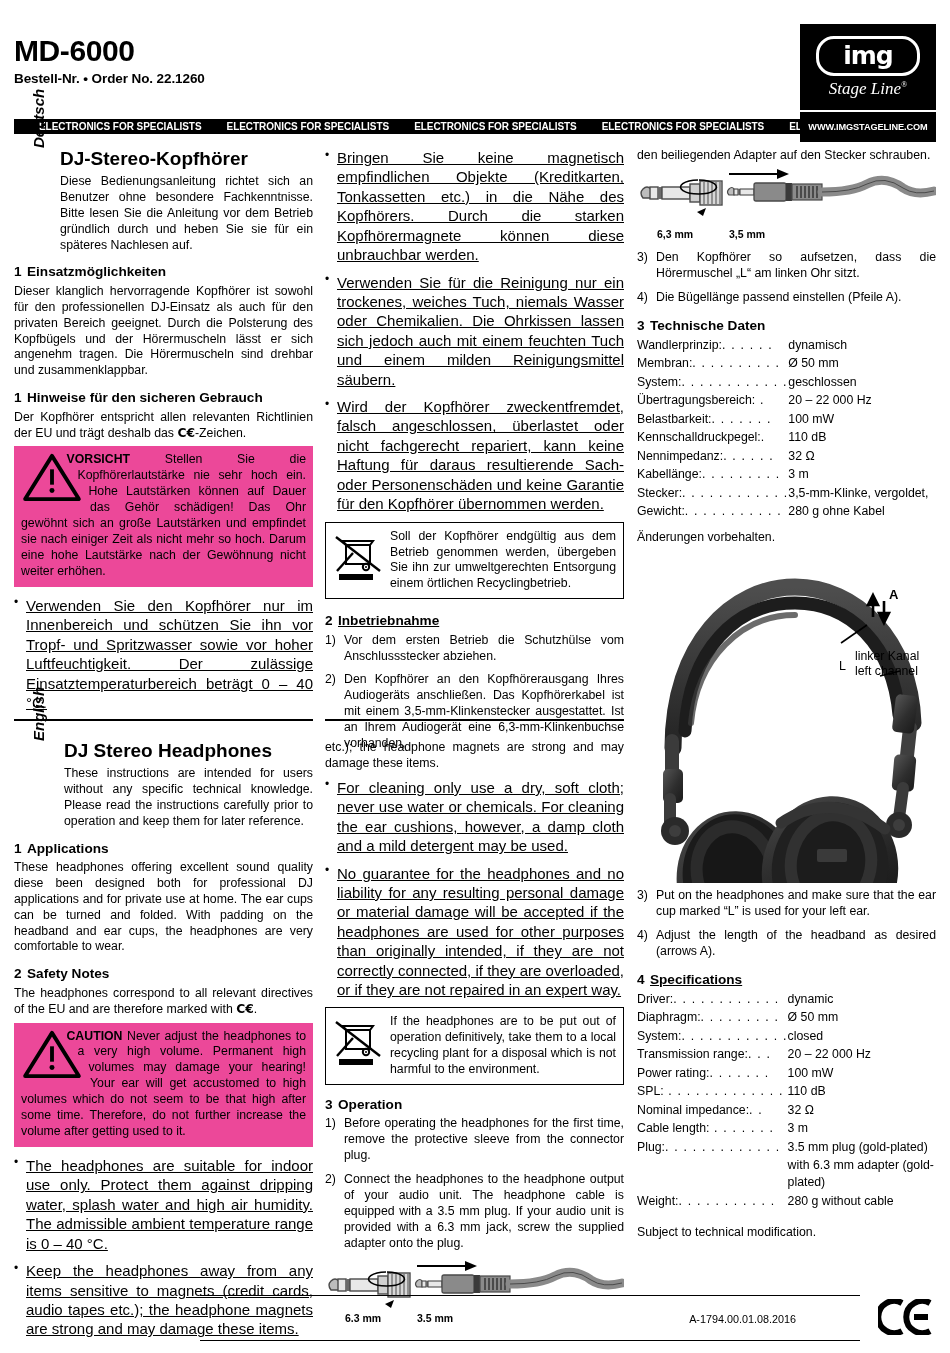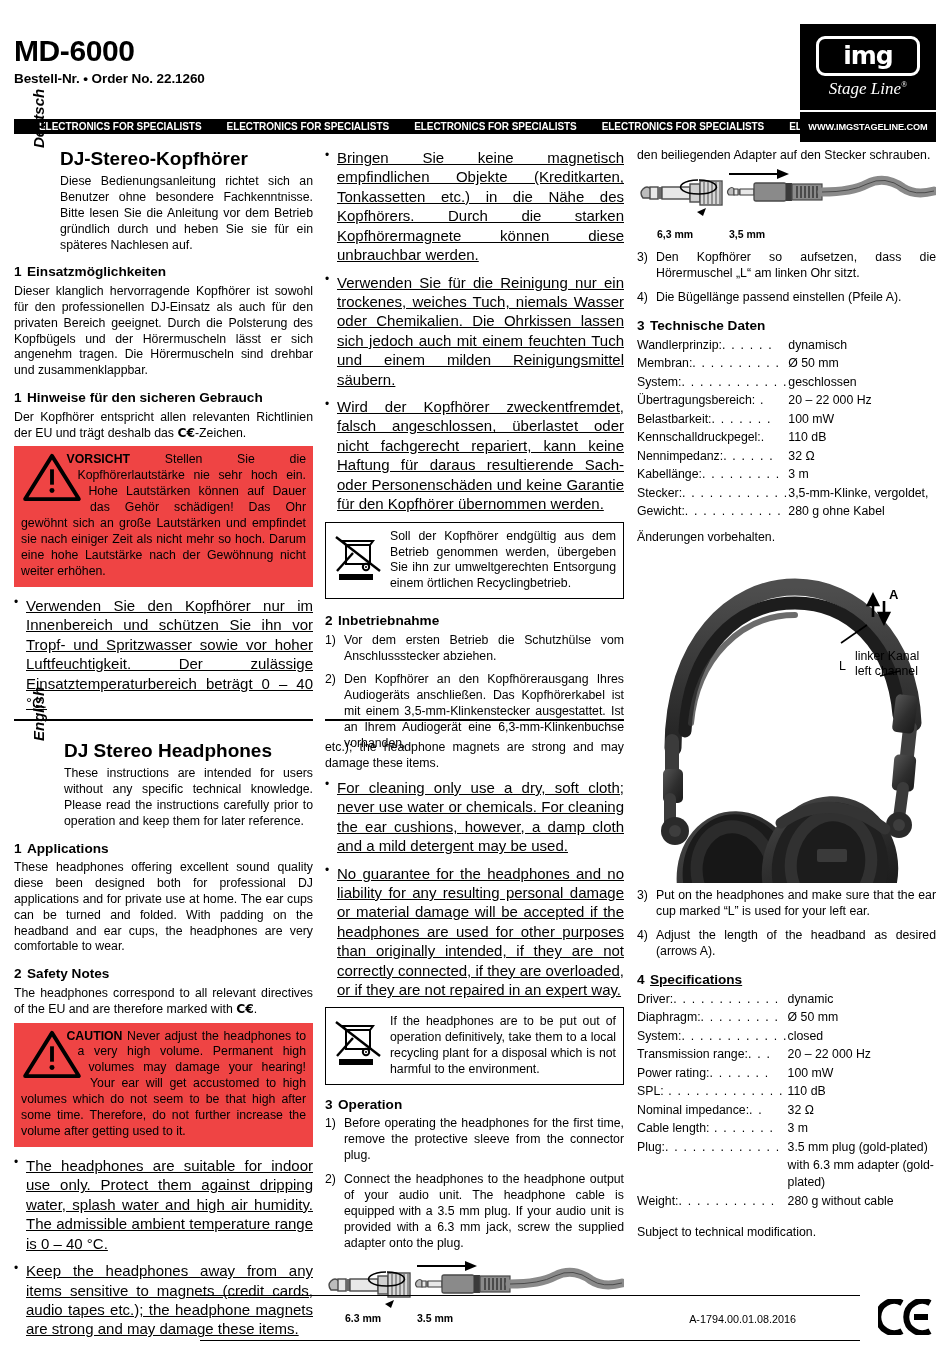--- a/index.html
+++ b/index.html
@@ -10,21 +10,21 @@
   }
   .page{position:absolute;left:0;top:0;width:950px;height:1353px;}
 
   
   .header{position:absolute;left:14px;top:36px;width:922px;height:100px;}
   .model{font-size:30px;font-weight:bold;letter-spacing:-0.4px;line-height:1;}
   .orderno{font-size:13.5px;font-weight:bold;margin-top:5px;letter-spacing:-0.1px;}
 
   .logo-box{position:absolute;left:800px;top:24px;width:136px;height:86px;
     background:#000;display:flex;flex-direction:column;align-items:center;justify-content:center;}
-  .logo-img{width:104px;height:40px;border:3px solid #fff;border-radius:9px;
+  .logo-img{width:104px;height:40px;border:3px solid #fff;border-radius:18px;
      display:flex;align-items:center;justify-content:center;box-sizing:border-box;}
   .logo-img-txt{color:#fff;font-size:25px;font-weight:bold;font-family:"DejaVu Sans",sans-serif;
      letter-spacing:-1px;line-height:1;}
   .logo-stage{color:#fff;font-style:italic;font-family:"Liberation Serif",serif;
      font-size:17px;margin-top:3px;position:relative;}
   .logo-stage sup{font-size:8px;vertical-align:super;}
   .logo-url{position:absolute;left:800px;top:112px;width:136px;height:30px;background:#000;
      color:#fff;font-size:9.2px;font-weight:bold;display:flex;align-items:center;justify-content:center;
      letter-spacing:-0.1px;}
 
@@ -50,21 +50,21 @@
   ul.bul li{font-size:15px;line-height:1.295;margin:0 0 8px 0;padding-left:12px;
      position:relative;text-align:justify;text-decoration:underline;}
   ul.bul li:before{content:"\2022";position:absolute;left:0;top:-0.5px;font-size:12px;}
 
   ol.num{list-style:none;margin:0;padding:0;counter-reset:nn;}
   ol.num li{font-size:12.3px;line-height:1.295;margin:0 0 8px 0;padding-left:19px;
      position:relative;text-align:justify;}
   ol.num li .ct{position:absolute;left:0;top:0;}
 
   
-  .warnbox{background:#ef4444;padding:6px 7px 7px 7px;margin:5px 0 9px 0;}
+  .warnbox{background:#ec4899;padding:6px 7px 7px 7px;margin:5px 0 9px 0;}
   .warnbox .wtxt{font-size:12.3px;line-height:1.295;text-align:justify;}
   .warn-head{font-weight:bold;}
   .tri{float:left;width:60px;height:48px;margin:1px 8px 1px 1px;shape-outside:polygon(50% 0,100% 100%,0 100%);}
 
   
   .dispbox{border:1px solid #000;padding:6px 7px;margin:4px 0 10px 0;}
   .dispbox .dtxt{font-size:12.3px;line-height:1.295;text-align:justify;}
   .bin{float:left;width:50px;height:52px;margin:2px 7px 0 0;}
 
   
@@ -170,21 +170,21 @@
         <circle cx="33" cy="36" r="3.2" fill="none" stroke="#000" stroke-width="2"></circle>
         <circle cx="33" cy="36" r="1" fill="#000"></circle>
         <path d="M3 6 L47 40" stroke="#000" stroke-width="2.4"></path>
         <path d="M3 40 L47 6" stroke="#000" stroke-width="2.4" opacity="0"></path>
         <path d="M4 40 L20 22" stroke="#000" stroke-width="2.4"></path>
         <rect x="6" y="43" width="34" height="6" fill="#000"></rect>
       </svg>
       <div class="dtxt">Soll der Kopfhörer endgültig aus dem Betrieb genommen werden, übergeben Sie ihn zur umweltgerechten Entsorgung einem örtlichen Recyclingbetrieb.</div>
     </div>
 
-    <h2 class="sec" style="margin-top:14px;">
+    <h2 class="sec" style="margin-top:14px;text-decoration:underline;">
       <span class="num">2</span><span>Inbetriebnahme</span>
     </h2>
     <ol class="num">
       <li><span class="ct">1)</span><span>Vor dem ersten Betrieb die Schutzhülse vom Anschlussstecker abziehen.</span></li>
       <li><span class="ct">2)</span><span>Den Kopfhörer an den Kopfhörerausgang Ihres Audiogeräts anschließen. Das Kopfhörerkabel ist mit einem 3,5-mm-Klinkenstecker ausgestattet. Ist an Ihrem Audiogerät eine 6,3-mm-Klinkenbuchse vorhanden,</span></li>
     </ol>
   </div>
 
   <div class="rule" style="left:325px;top:719px;width:299px;"></div>
 

